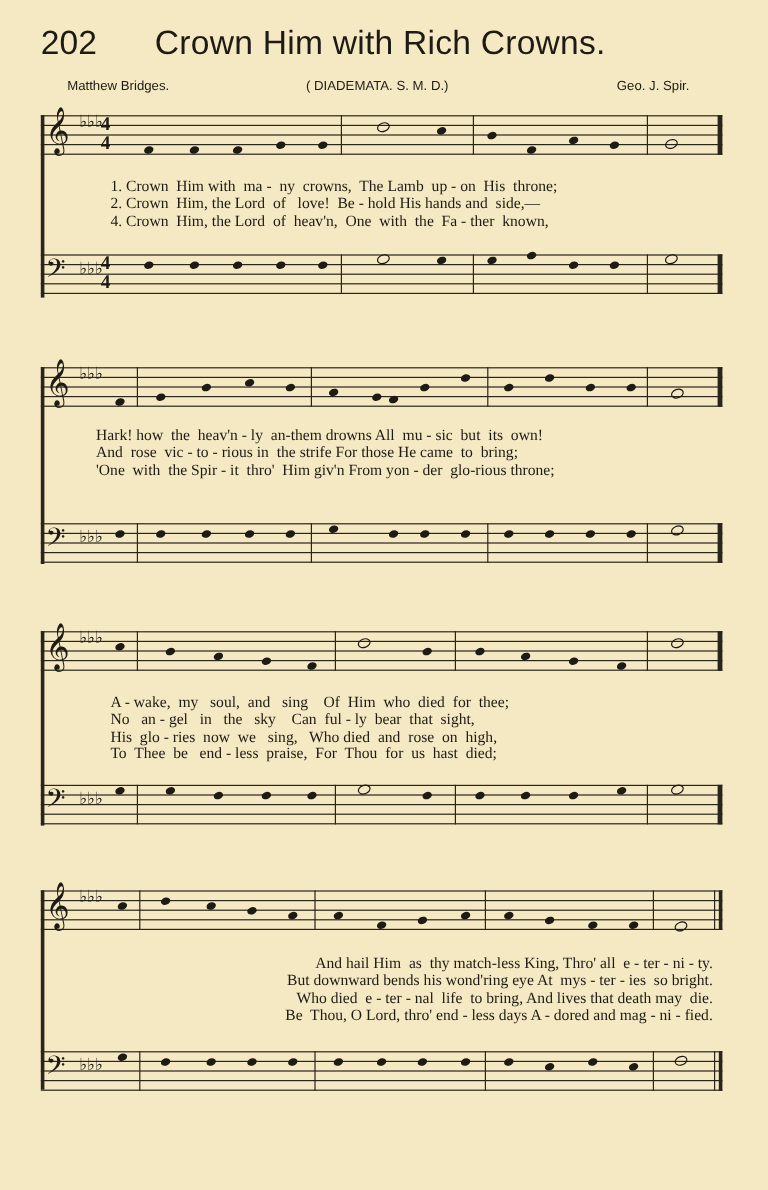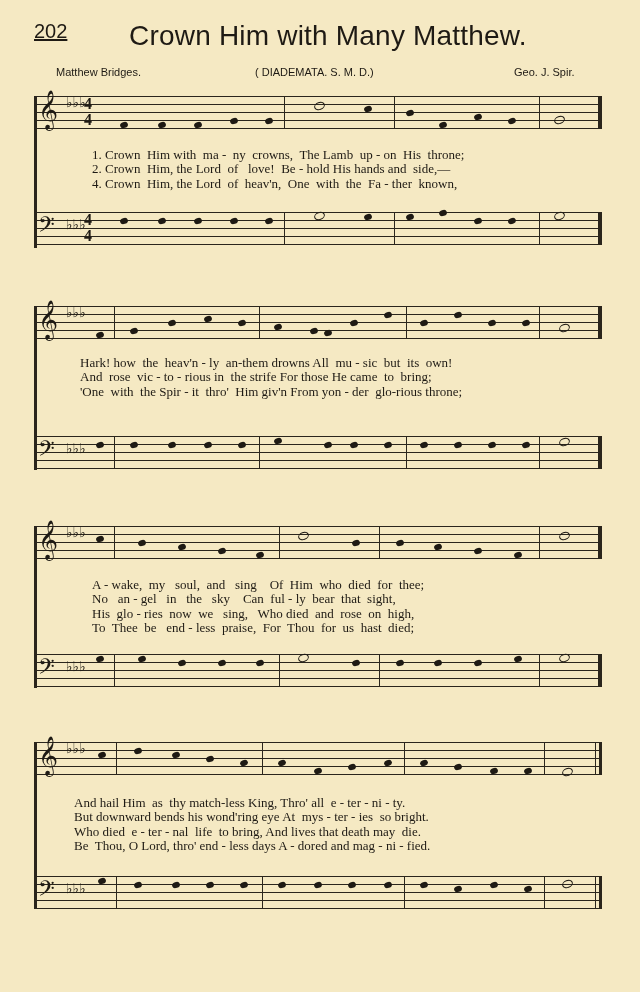--- a/index.html
+++ b/index.html
@@ -1,18 +1,18 @@
 <!DOCTYPE html>
 <html><head>
 <meta charset="utf-8">
 <style>
   html,body{margin:0;padding:0;}
   body{width:640px;height:992px;background:#f5e9c3;position:relative;overflow:hidden;color:#1e1a14;}
   .hdr{position:absolute;top:20px;left:34px;right:20px;height:40px;font-family:"Liberation Sans",sans-serif;}
-  .num{position:absolute;left:0;top:0;font-size:20px;text-decoration:underline;}
+  .num{position:absolute;left:0;top:0;font-size:28px;}
   .title{position:absolute;left:95px;top:0;font-size:28px;letter-spacing:0.2px;}
   .meta{position:absolute;top:66px;font-family:"Liberation Sans",sans-serif;font-size:11px;}
   .author{left:56px;}
   .tune{left:255px;}
   .composer{left:514px;}
   .system{position:absolute;left:34px;width:568px;}
   .staff{position:absolute;left:0;width:568px;height:34px;}
   .staff .line{position:absolute;left:0;right:0;height:1px;background:#2a251c;}
   .staff .bar{position:absolute;top:0;height:33px;width:1px;background:#2a251c;}
   .staff .endbar{position:absolute;right:0;top:0;height:33px;width:4px;background:#2a251c;}
@@ -24,21 +24,21 @@
   .note{position:absolute;width:8px;height:6px;border-radius:50%;background:#1e1a14;transform:rotate(-20deg);}
   .note.open{background:transparent;border:1.5px solid #1e1a14;width:9px;height:6px;}
   .lyrics{position:absolute;left:58px;width:510px;font-family:"Liberation Serif",serif;font-size:13px;line-height:14.3px;}
   .lyr{white-space:pre;display:block;}
 </style>
 </head>
 <body>
 
 <div class="hdr">
   <span class="num">202</span>
-  <span class="title">Crown Him with Many Matthew.</span>
+  <span class="title">Crown Him with Rich Crowns.</span>
 </div>
 <span class="meta author">Matthew Bridges.</span>
 <span class="meta tune">( DIADEMATA.  S. M. D.)</span>
 <span class="meta composer">Geo. J. Spir.</span>
 
 <div class="system" style="top:96px;height:180px;">
   <div class="brace" style="top:0;height:152px;"></div>
   <div class="staff" style="top:0;">
     <div class="line" style="top:0"></div>
       <div class="line" style="top:8px"></div>
@@ -250,21 +250,21 @@
     <div class="note" style="left:244px;top:18px"></div>
       <div class="note" style="left:280px;top:26px"></div>
       <div class="note" style="left:314px;top:22px"></div>
       <div class="note" style="left:350px;top:18px"></div>
     <div class="note" style="left:386px;top:18px"></div>
       <div class="note" style="left:420px;top:22px"></div>
       <div class="note" style="left:456px;top:26px"></div>
       <div class="note" style="left:490px;top:26px"></div>
       <div class="note open" style="left:528px;top:26px"></div>
   </div>
-  <div class="lyrics" style="top:54px;left:40px;">
+  <div class="lyrics" style="top:54px;left:50px;text-align:right;">
     <span class="lyr">And hail Him  as  thy match-less King, Thro' all  e - ter - ni - ty.</span>
     <span class="lyr">But downward bends his wond'ring eye At  mys - ter - ies  so bright.</span>
     <span class="lyr">Who died  e - ter - nal  life  to bring, And lives that death may  die.</span>
     <span class="lyr">Be  Thou, O Lord, thro' end - less days A - dored and mag - ni - fied.</span>
   </div>
   <div class="staff" style="top:134px;">
     <div class="line" style="top:0"></div>
       <div class="line" style="top:8px"></div>
       <div class="line" style="top:16px"></div>
       <div class="line" style="top:24px"></div>

